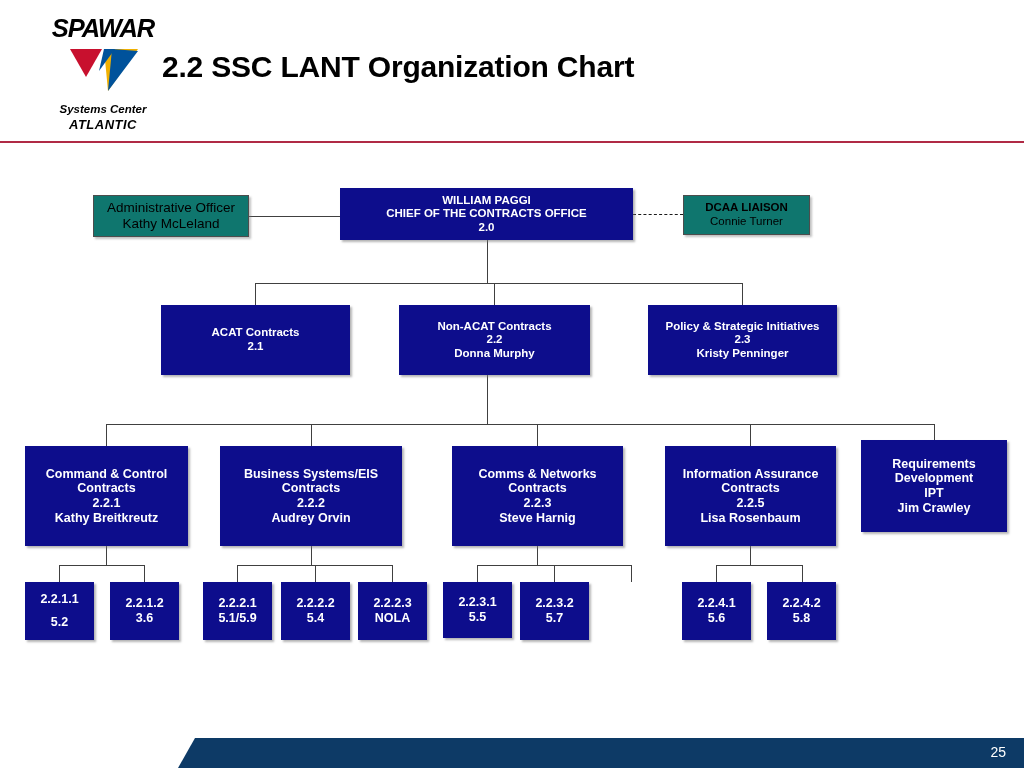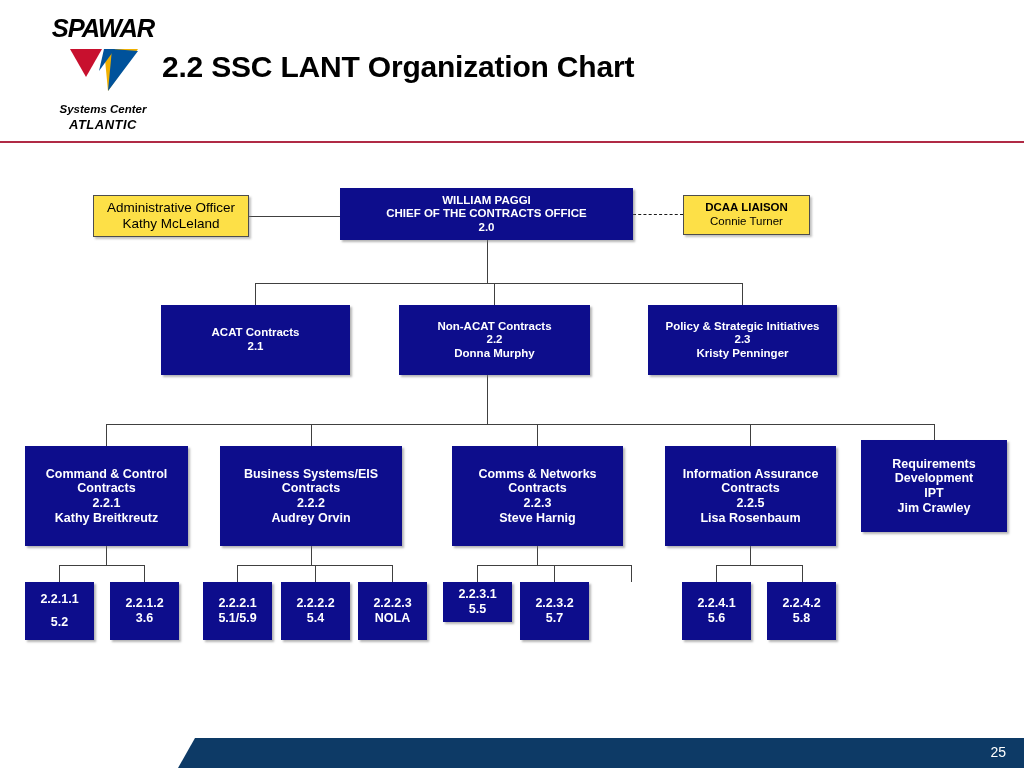--- a/index.html
+++ b/index.html
@@ -47,21 +47,21 @@
     overflow:hidden;
   }
   .node.navy{
     background:#0d0d8c;
     border:1px solid #0d0d8c;
     color:#ffffff;
     font-weight:bold;
     box-shadow:2px 2px 2px rgba(120,120,120,.55);
   }
   .node.lightblue{
-    background:#fde047;
+    background:#0f766e;
     border:1px solid #4d4d4d;
     color:#000000;
     box-shadow:2px 2px 2px rgba(120,120,120,.45);
   }
   .node .ln{display:block;white-space:nowrap;}
   .node.lightblue .ln.b{font-weight:bold;}
   
   .conn{position:absolute;background:#404040;}
   .vline{width:1px;}
   .hline{height:1px;}
@@ -225,21 +225,21 @@
   </div>
   <div class="node navy" style="left:281px;top:438px;width:69px;height:58px;font-size:12.5px;">
     <span class="ln">2.2.2.2</span>
     <span class="ln">5.4</span>
   </div>
   <div class="node navy" style="left:358px;top:438px;width:69px;height:58px;font-size:12.5px;">
     <span class="ln">2.2.2.3</span>
     <span class="ln">NOLA</span>
   </div>
 
-  <div class="node navy" style="left:443px;top:438px;width:69px;height:40px;font-size:12.5px;">
+  <div class="node navy" style="left:443px;top:438px;width:69px;height:56px;font-size:12.5px;">
     <span class="ln">2.2.3.1</span>
     <span class="ln">5.5</span>
   </div>
   <div class="node navy" style="left:520px;top:438px;width:69px;height:58px;font-size:12.5px;">
     <span class="ln">2.2.3.2</span>
     <span class="ln">5.7</span>
   </div>
 
   <div class="node navy" style="left:682px;top:438px;width:69px;height:58px;font-size:12.5px;">
     <span class="ln">2.2.4.1</span>

